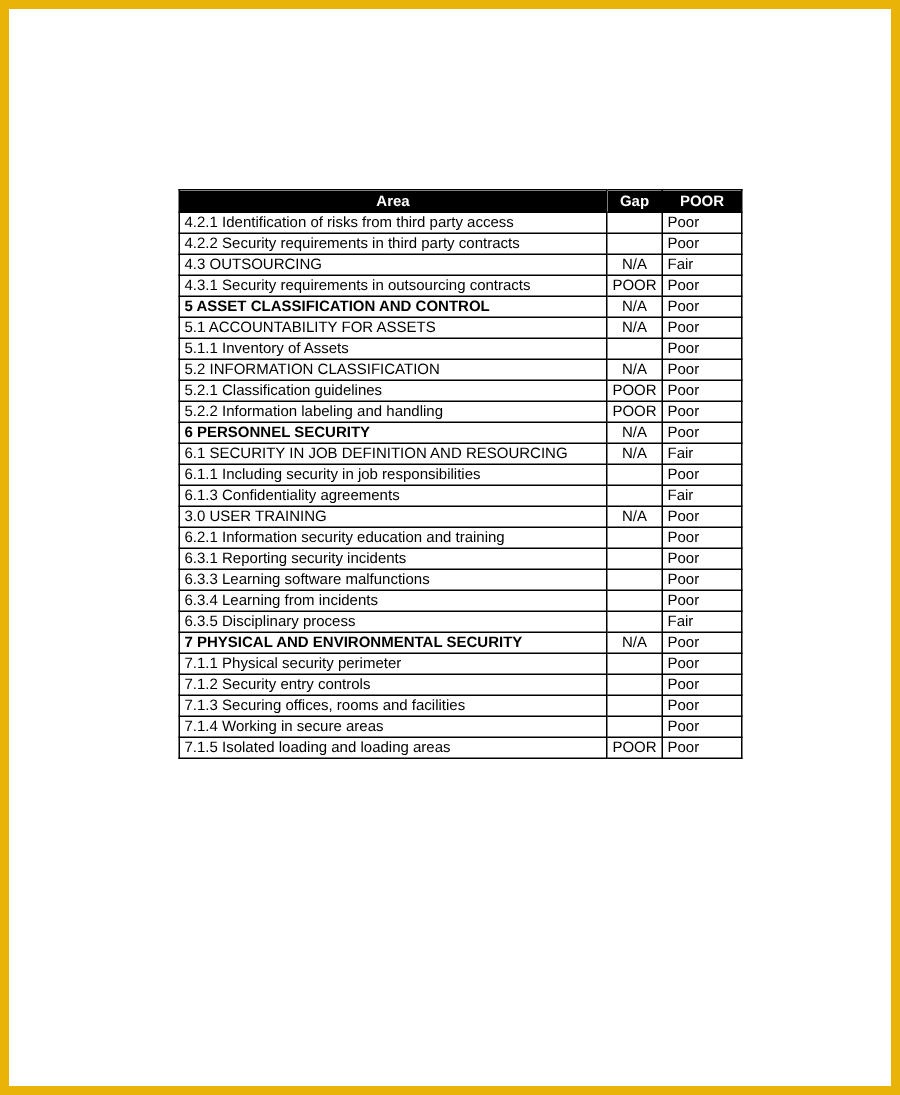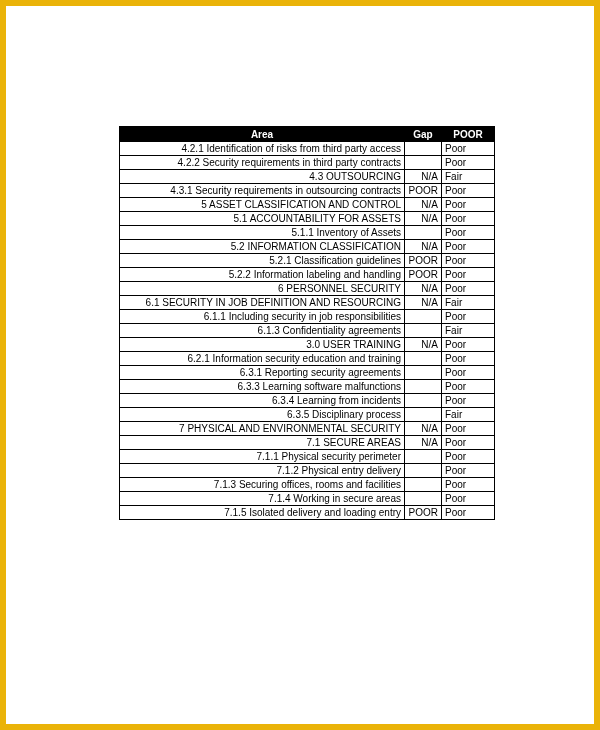--- a/index.html
+++ b/index.html
@@ -37,24 +37,24 @@
     vertical-align: middle;
     overflow: hidden;
   }
   table.audit thead th {
     background: #000000;
     color: #ffffff;
     font-weight: bold;
     text-align: center;
     height: 15px;
   }
-  td.area { text-align: right; }
-  td.gap  { text-align: right; }
+  td.area { text-align: left; }
+  td.gap  { text-align: center; }
   td.ippa { text-align: left; }
-  tr.bold td.area { font-weight: normal; }
+  tr.bold td.area { font-weight: bold; }
 </style>
 </head>
 <body>
 
 <div class="page">
   <table class="audit">
     <colgroup>
       <col style="width:285px">
       <col style="width:37px">
       <col style="width:53px">
@@ -141,21 +141,21 @@
           <td class="area">3.0 USER TRAINING</td>
           <td class="gap">N/A</td>
           <td class="ippa">Poor</td>
         </tr>
         <tr>
           <td class="area">6.2.1 Information security education and training</td>
           <td class="gap"></td>
           <td class="ippa">Poor</td>
         </tr>
         <tr>
-          <td class="area">6.3.1 Reporting security agreements</td>
+          <td class="area">6.3.1 Reporting security incidents</td>
           <td class="gap"></td>
           <td class="ippa">Poor</td>
         </tr>
         <tr>
           <td class="area">6.3.3 Learning software malfunctions</td>
           <td class="gap"></td>
           <td class="ippa">Poor</td>
         </tr>
         <tr>
           <td class="area">6.3.4 Learning from incidents</td>
@@ -166,44 +166,39 @@
           <td class="area">6.3.5 Disciplinary process</td>
           <td class="gap"></td>
           <td class="ippa">Fair</td>
         </tr>
         <tr class="bold">
           <td class="area">7 PHYSICAL AND ENVIRONMENTAL SECURITY</td>
           <td class="gap">N/A</td>
           <td class="ippa">Poor</td>
         </tr>
         <tr>
-          <td class="area">7.1 SECURE AREAS</td>
-          <td class="gap">N/A</td>
-          <td class="ippa">Poor</td>
-        </tr>
-        <tr>
           <td class="area">7.1.1 Physical security perimeter</td>
           <td class="gap"></td>
           <td class="ippa">Poor</td>
         </tr>
         <tr>
-          <td class="area">7.1.2 Physical entry delivery</td>
+          <td class="area">7.1.2 Security entry controls</td>
           <td class="gap"></td>
           <td class="ippa">Poor</td>
         </tr>
         <tr>
           <td class="area">7.1.3 Securing offices, rooms and facilities</td>
           <td class="gap"></td>
           <td class="ippa">Poor</td>
         </tr>
         <tr>
           <td class="area">7.1.4 Working in secure areas</td>
           <td class="gap"></td>
           <td class="ippa">Poor</td>
         </tr>
         <tr>
-          <td class="area">7.1.5 Isolated delivery and loading entry</td>
+          <td class="area">7.1.5 Isolated loading and loading areas</td>
           <td class="gap">POOR</td>
           <td class="ippa">Poor</td>
         </tr>
       </tbody>
   </table>
 </div>
 
 </body></html>

